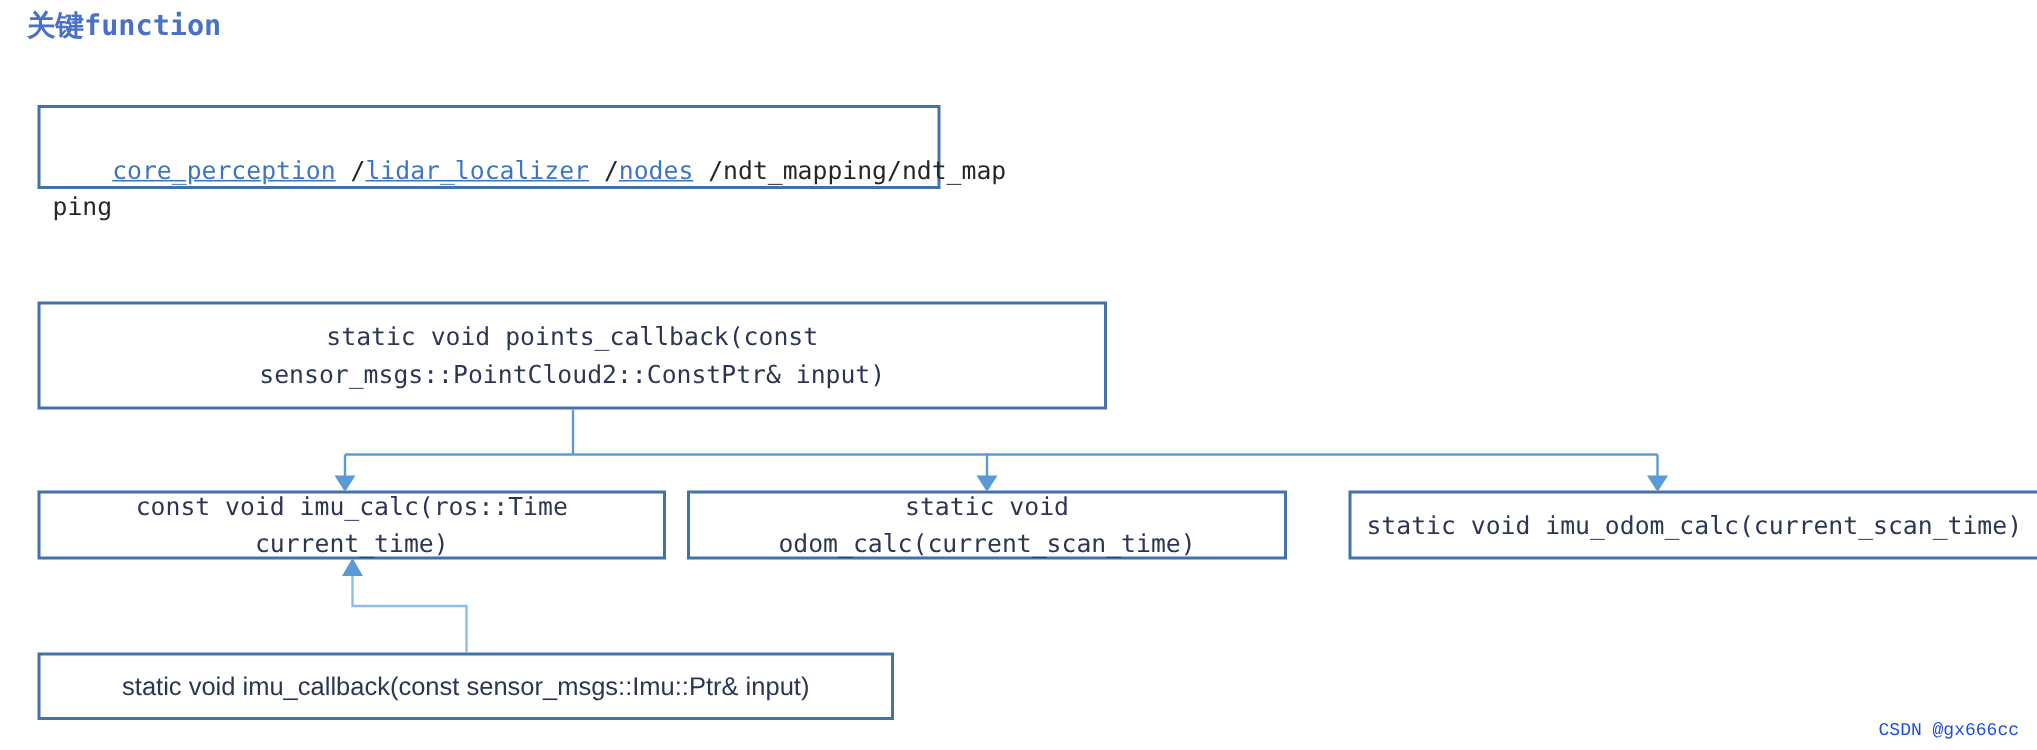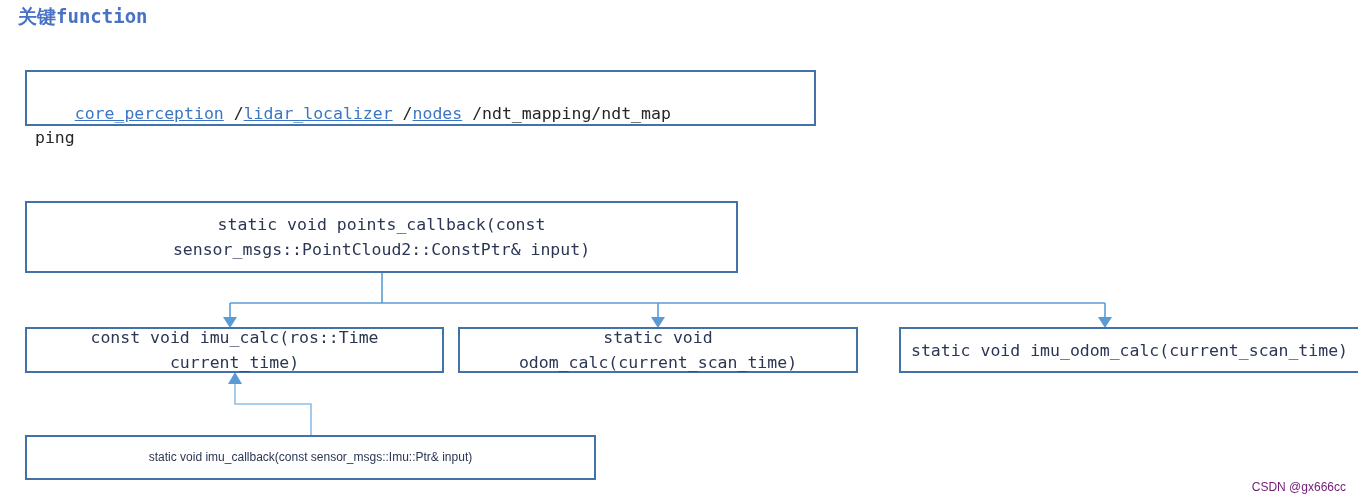--- a/index.html
+++ b/index.html
@@ -26,21 +26,21 @@
     color: #4a72c4;
     letter-spacing: 0px;
     white-space: pre;
   }
 
   
   #breadcrumb-box {
     position: absolute;
     left: 25px;
     top: 70px;
-    width: 791px;
+    width: 602px;
     height: 56px;
     box-sizing: border-box;
     border: 2px solid #4272a8;
     background: #ffffff;
   }
   #breadcrumb-text {
     position: absolute;
     left: 8px;
     top: 6px;
     width: 640px;
@@ -89,41 +89,41 @@
     width: 400px; height: 46px;
   }
   #box-imu-odom-calc {
     left: 899px; top: 327px;
     width: 461px; height: 46px;
   }
   #box-imu-callback {
     left: 25px;  top: 435px;
     width: 571px; height: 45px;
     font-family: "Liberation Sans", sans-serif;
-    font-size: 12px;
+    font-size: 17px;
     color: #2b3654;
   }
 
   
   #connectors {
     position: absolute;
     left: 0; top: 0;
     width: 1358px;
     height: 500px;
     pointer-events: none;
   }
 
   
   #watermark {
     position: absolute;
     right: 12px;
     bottom: 6px;
-    font-family: Liberation Sans, sans-serif;
+    font-family: Liberation Mono, monospace;
     font-size: 12px;
-    color: #701a75;
+    color: #1d4ed8;
     white-space: pre;
   }
 </style>
 </head>
 <body>
 
 <div id="page-title">关键function</div>
 
 <div id="breadcrumb-box">
   <div id="breadcrumb-text">

